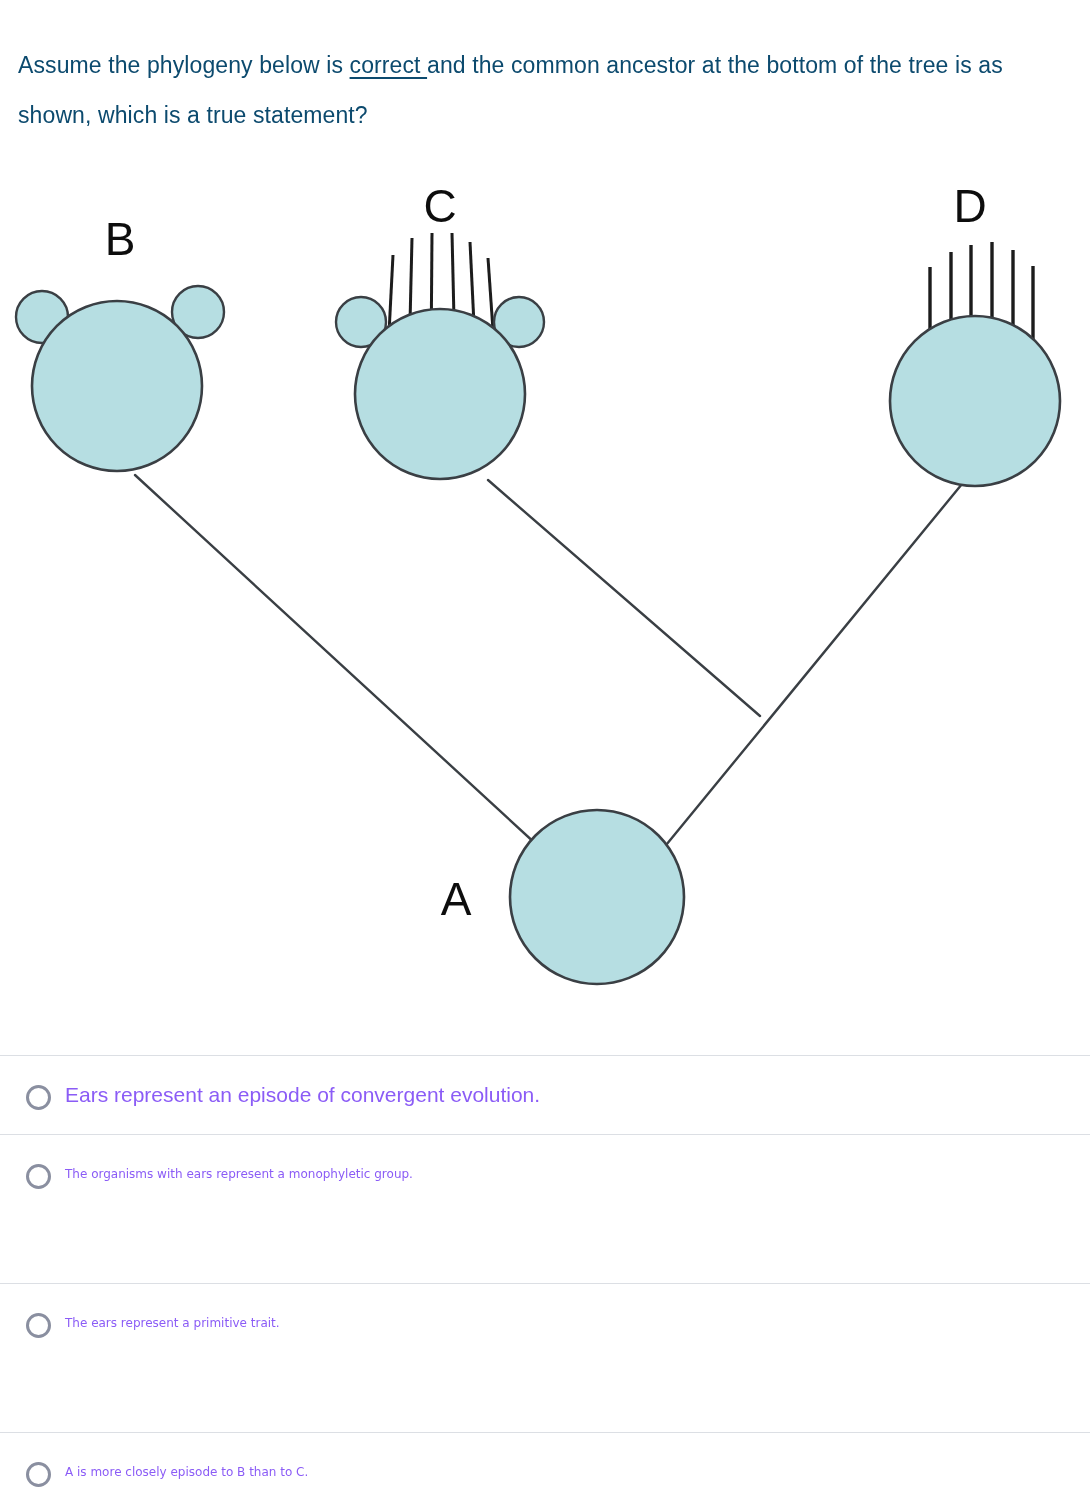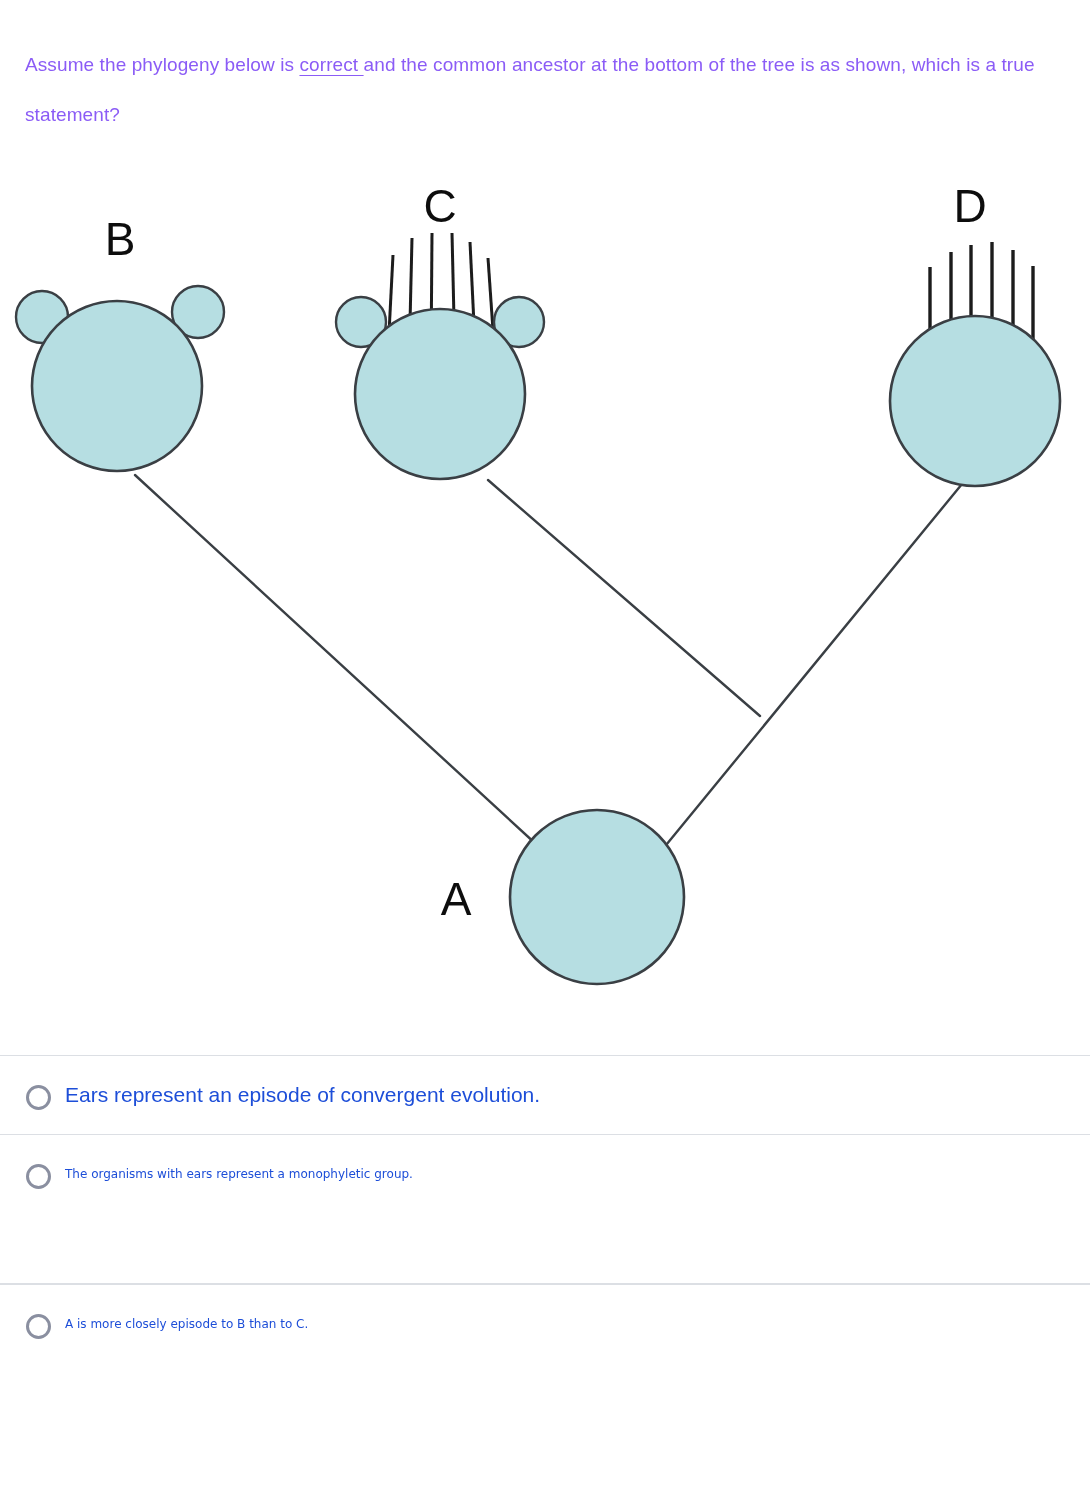--- a/index.html
+++ b/index.html
@@ -8,24 +8,24 @@
     background:#ffffff;
     font-family:"Liberation Sans", sans-serif;
     color:#2f3b4b;
     overflow:hidden;
   }
   .page{position:relative;width:1090px;height:1510px;}
 
   
   .question{
     position:absolute;
-    left:25px; top:40px; width:1060px;
-    font-size:19px;
+    left:18px; top:40px; width:1060px;
+    font-size:23px;
     line-height:50px;
-    color:#8b5cf6;
+    color:#0c4a6e;
     letter-spacing:.1px;
   }
   .question .u{ text-decoration:underline; text-underline-offset:4px; }
 
   
   .diagram{
     position:absolute;
     left:0px; top:150px;
     width:1090px; height:880px;
   }
@@ -54,21 +54,21 @@
     width:19px; height:19px;
     border:3px solid #8a8fa0;
     border-radius:50%;
     background:#fff;
     margin-top:3px;
   }
   .opt-label{
     margin-left:14px;
     font-size:21px;
     line-height:26px;
-    color:#1d4ed8;
+    color:#8b5cf6;
   }
   .opt-h1{height:78px;}
   .opt-h2{height:148px;}
   .opt-h3{height:148px;}
   .opt-h4{height:80px;}
   .font-alt{ font-family:"DejaVu Sans", sans-serif; font-size:12px; }
 </style>
 </head>
 <body>
 
@@ -143,20 +143,24 @@
 
     <div class="sep"></div>
 
     <div class="option opt-h2">
       <span class="radio"></span>
       <span class="opt-label font-alt">The organisms with ears represent a monophyletic group.</span>
     </div>
 
     <div class="sep"></div>
 
+    <div class="option opt-h3">
+      <span class="radio"></span>
+      <span class="opt-label font-alt">The ears represent a primitive trait.</span>
+    </div>
 
     <div class="sep"></div>
 
     <div class="option opt-h4">
       <span class="radio"></span>
       <span class="opt-label font-alt">A is more closely episode to B than to C.</span>
     </div>
 
   </div>
 

